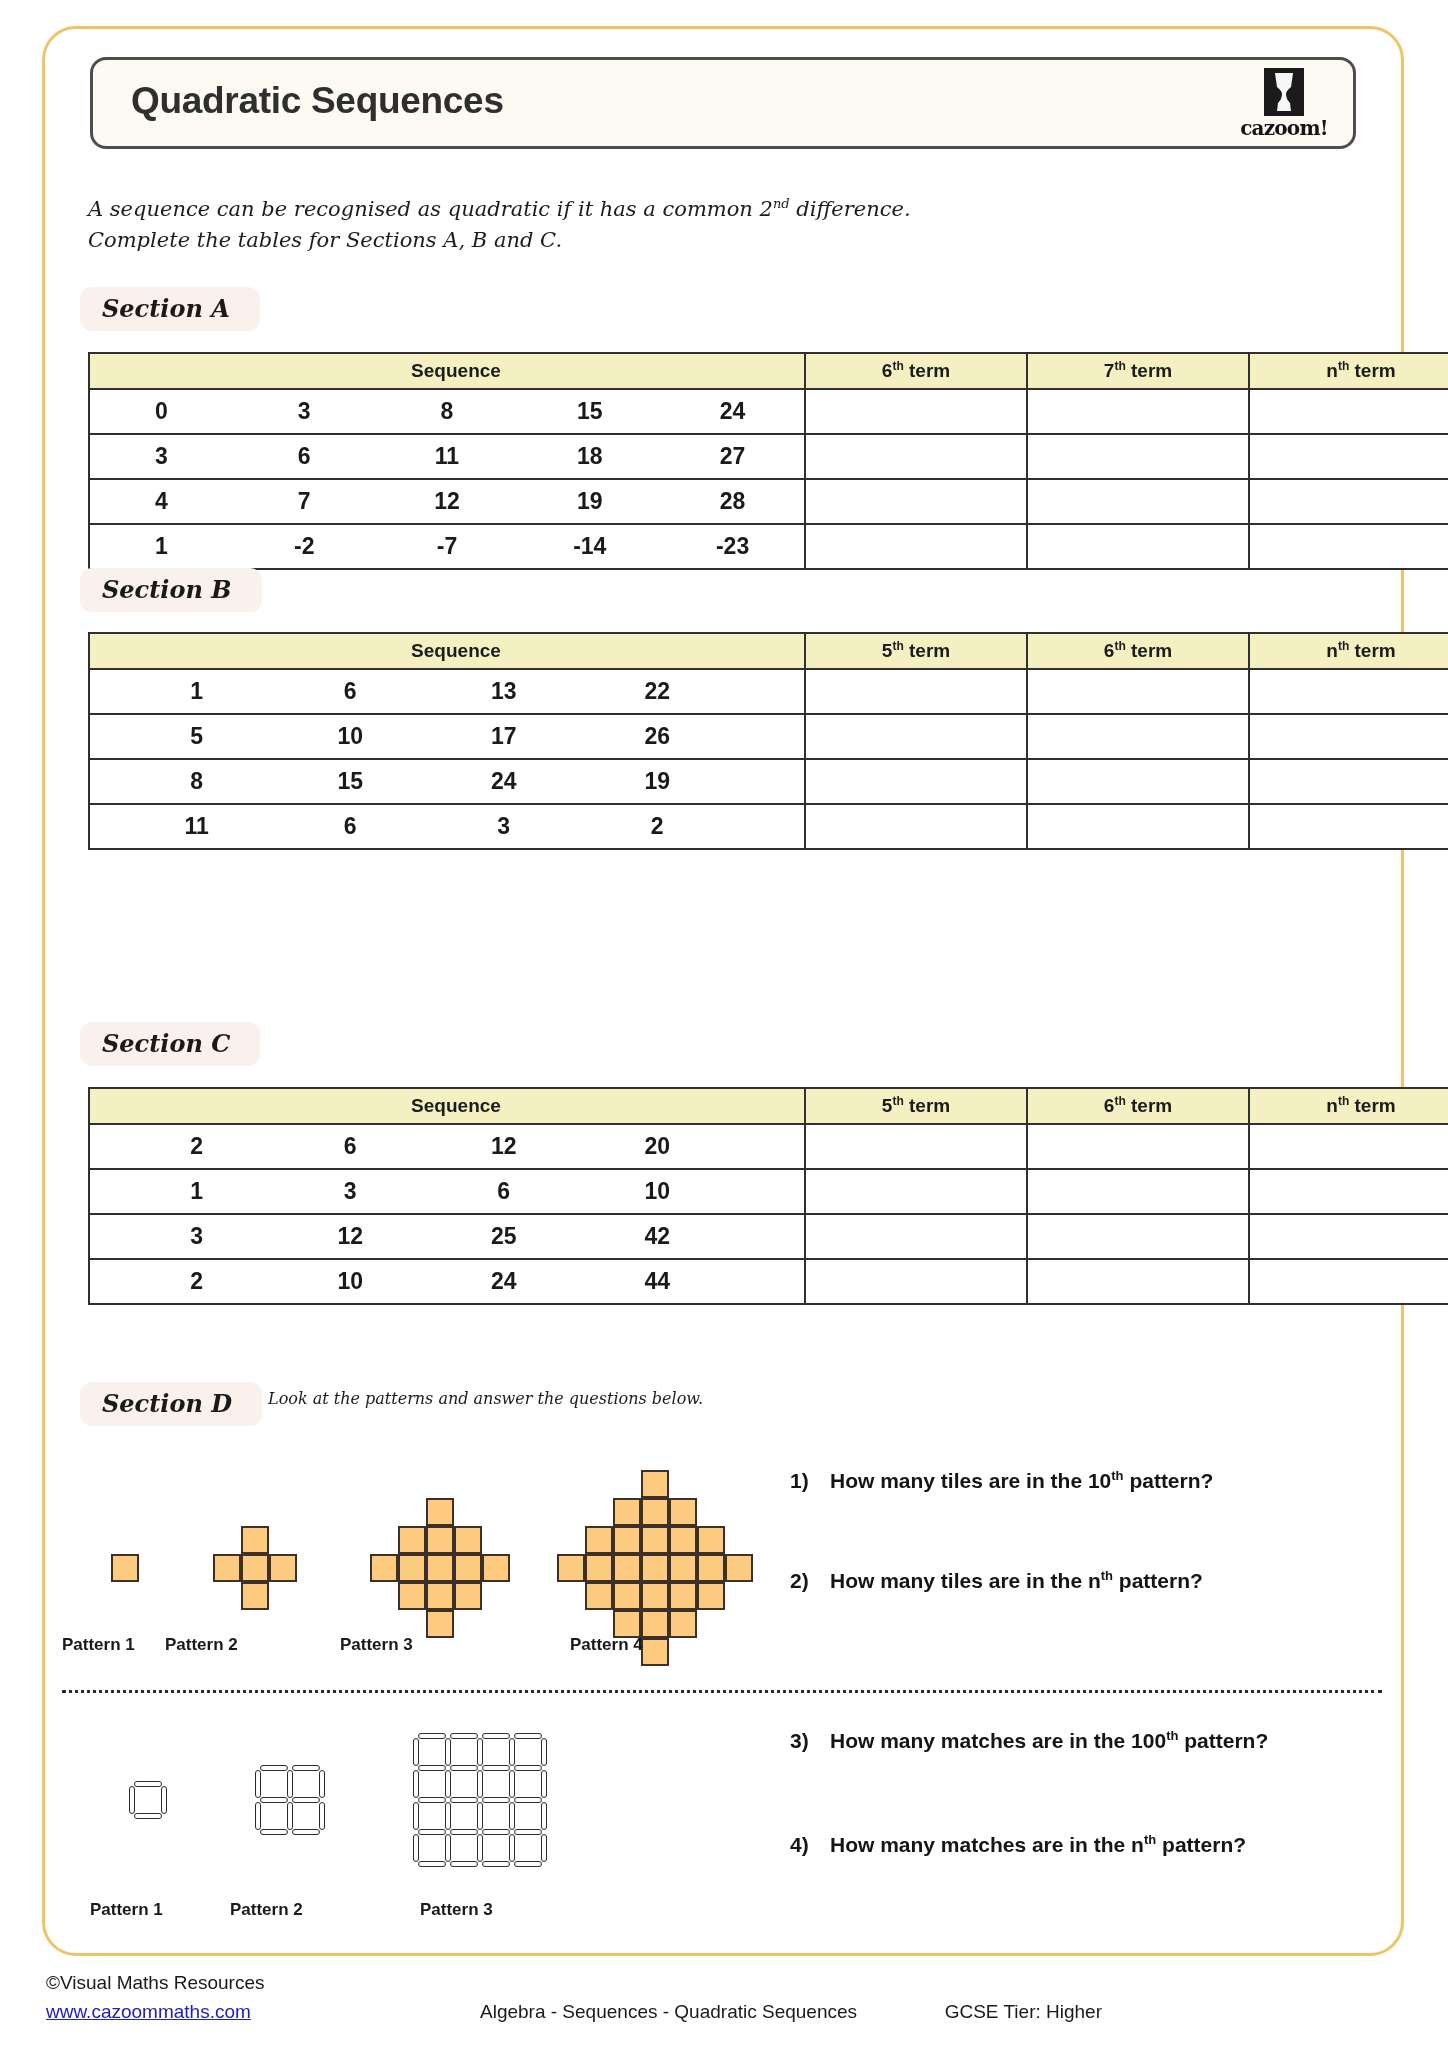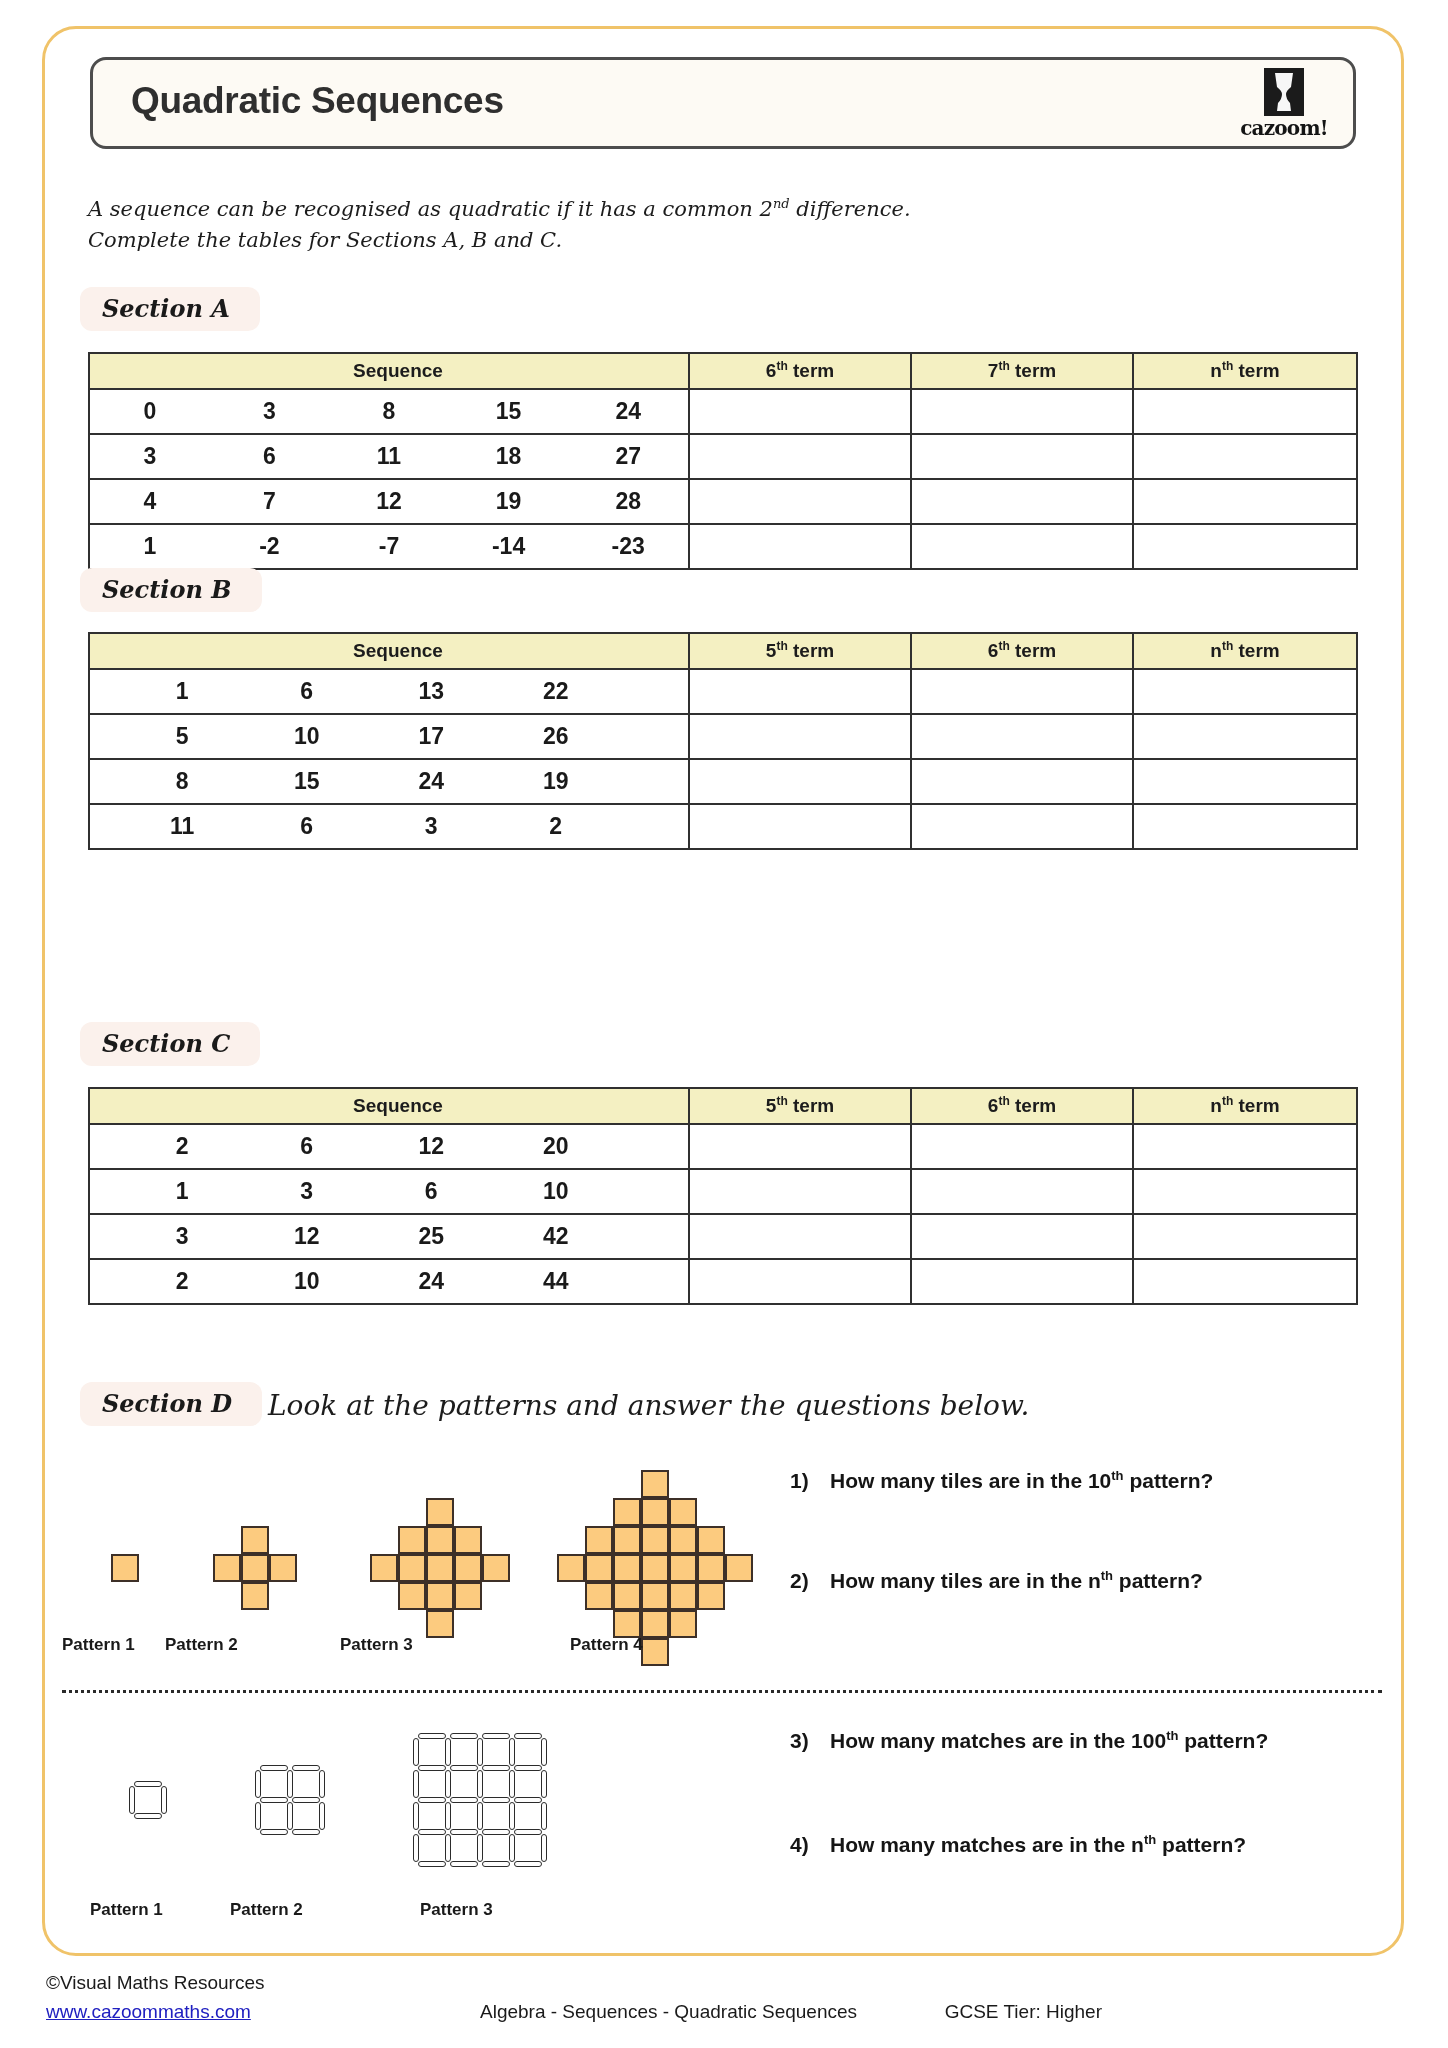--- a/index.html
+++ b/index.html
@@ -83,21 +83,21 @@
     font-weight:bold;
     font-size:24px;
     color:#1a1a1a;
     white-space:nowrap;
     box-sizing:border-box;
   }
   .section-d-prompt{
     position:absolute;
     font-family:"DejaVu Serif", serif;
     font-style:italic;
-    font-size:28px;
+    font-size:16px;
     color:#1c1c1c;
     white-space:nowrap;
   }
   
   table.seq{
     position:absolute;
     border-collapse:collapse;
     width:1268px;
     table-layout:fixed;
   }
@@ -129,21 +129,21 @@
     height:100%;
     align-items:center;
   }
   .seqrow span{
     flex:1 1 0;
     text-align:center;
     font-size:23px;
     font-weight:bold;
     color:#1a1a1a;
   }
-  .col-seq{width:600px;padding-left:19px;}
+  .col-seq{width:716px;padding-left:19px;}
   .col-t{width:222px;}
   .col-n{width:224px;}
   .nth-val{font-size:23px;font-weight:bold;}
   
   .tiles-area{position:absolute;}
   .tile{
     position:absolute;
     width:28px;height:28px;
     background:#fccb7f;
     border:2px solid #3d3028;

